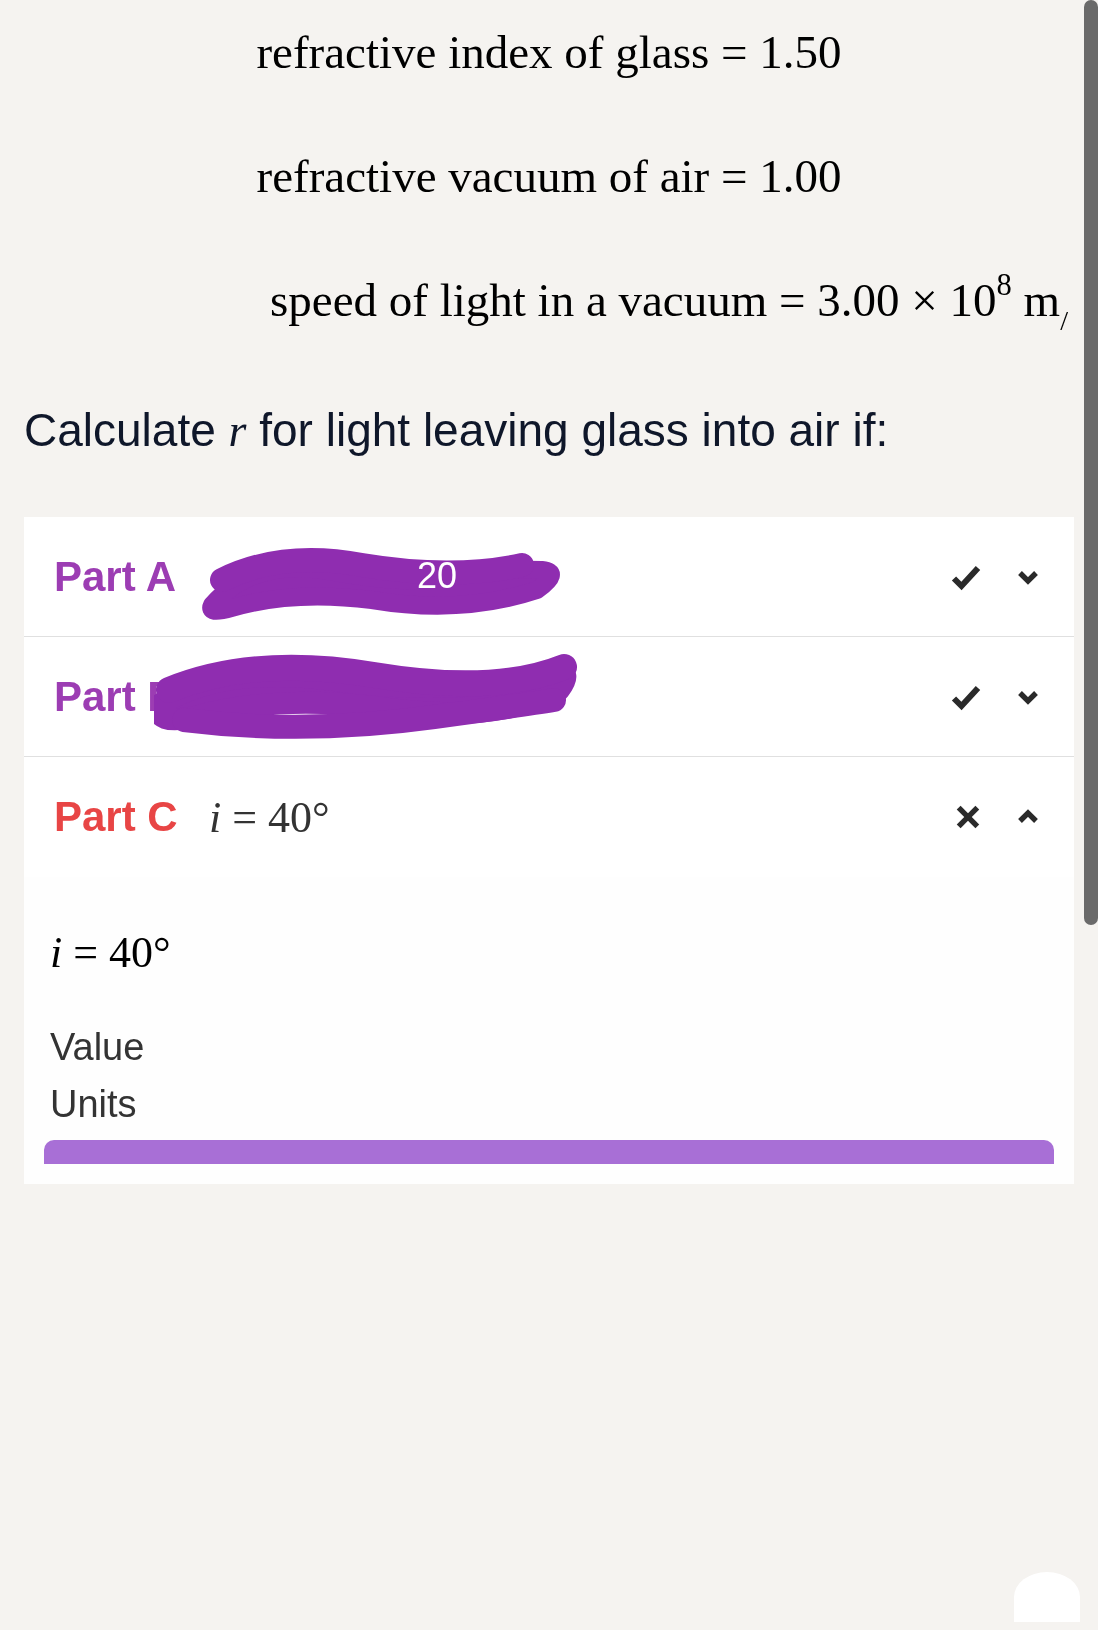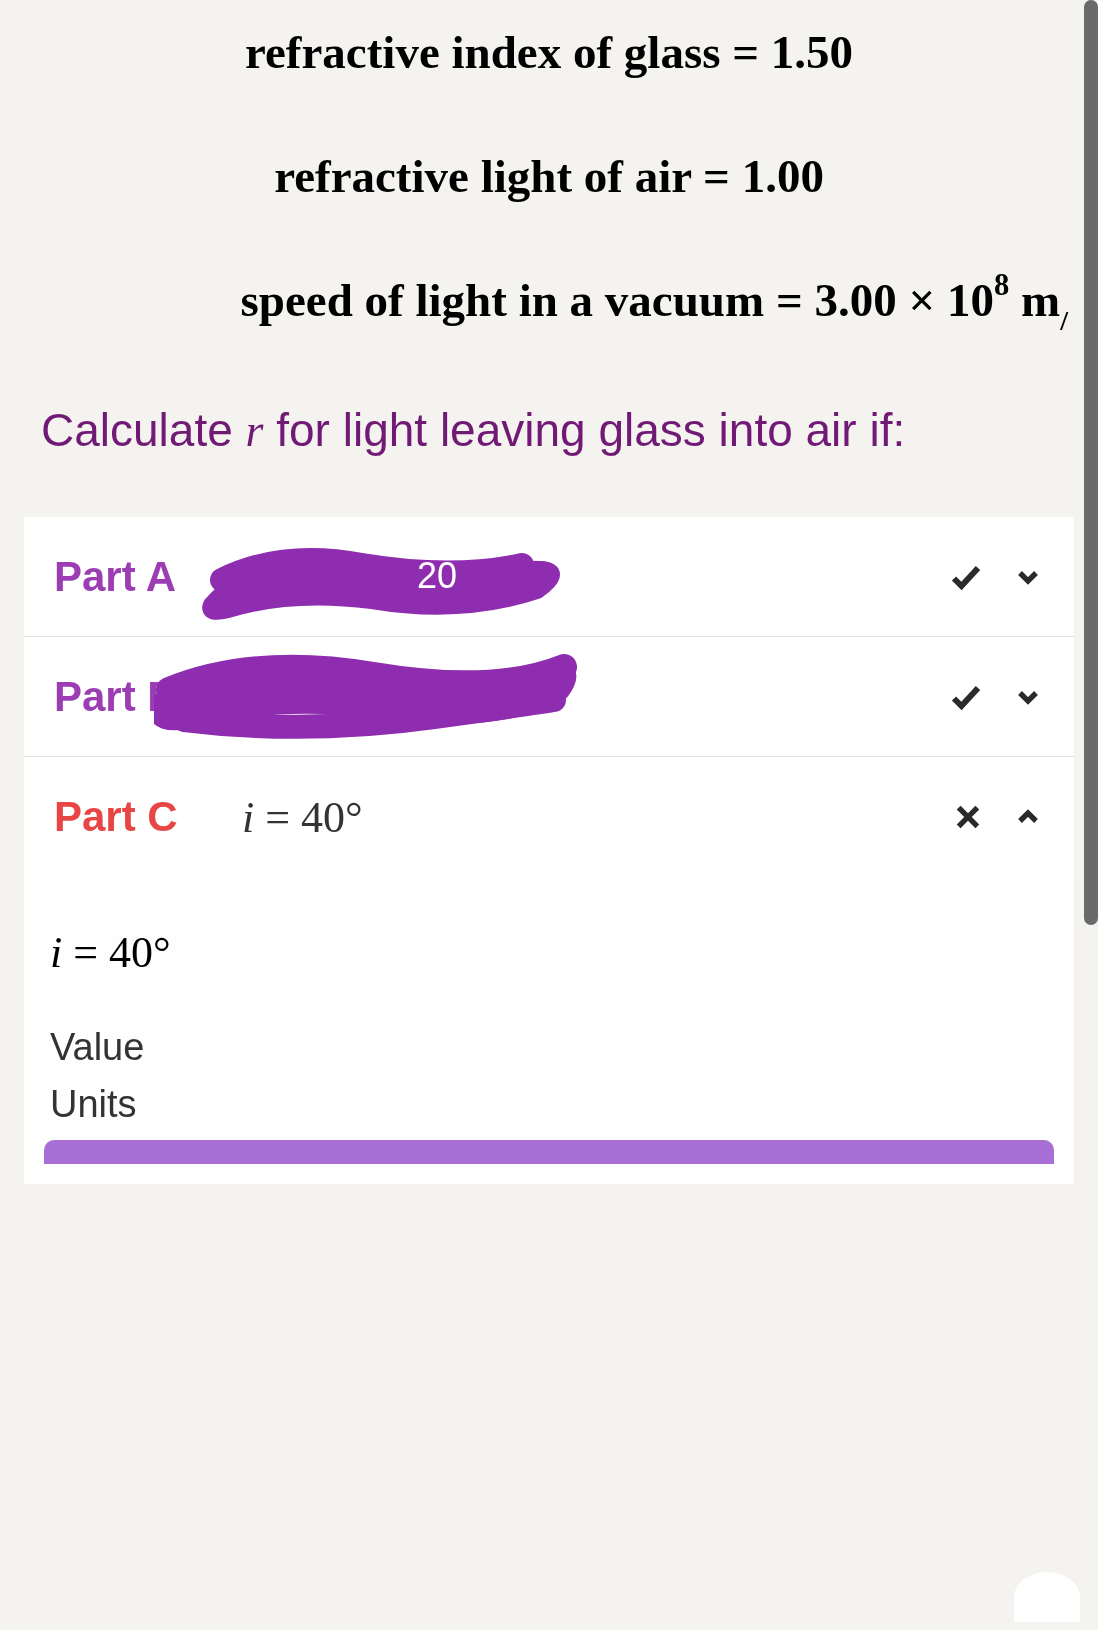--- a/index.html
+++ b/index.html
@@ -15,63 +15,61 @@
       position: relative;
       overflow: hidden;
     }
     .problem-data {
       padding: 20px 30px 40px 30px;
       font-family: 'Georgia', 'Times New Roman', serif;
       font-size: 47px;
       text-align: center;
       color: #000;
       line-height: 1.4;
-      font-weight: bold;
     }
     .problem-data .row {
       margin-bottom: 58px;
     }
     .problem-data .row:last-child {
       margin-bottom: 0;
     }
     .problem-data .row:nth-child(3) {
       text-align: right;
       padding-left: 4px;
     }
     .sup {
       font-size: 0.65em;
       vertical-align: super;
       position: relative;
       top: -4px;
     }
     .question {
       font-family: -apple-system, BlinkMacSystemFont, 'Segoe UI', Arial, sans-serif;
       font-size: 46px;
-      padding: 30px 24px 60px 41px;
-      color: #701a75;
+      padding: 30px 24px 60px 24px;
+      color: #0f172a;
     }
     .question .italic {
       font-style: italic;
       font-family: Georgia, serif;
     }
     .parts-container {
       margin: 0 24px;
       background: #fff;
     }
     .part-header {
       display: flex;
       align-items: center;
       padding: 28px 30px;
       border-bottom: 1px solid #e0e0e0;
       position: relative;
       min-height: 120px;
     }
     .part-header:last-child {
       border-bottom: none;
-      gap: 33px;
     }
     .part-label {
       font-weight: bold;
       font-size: 42px;
       color: #9c3db3;
       width: 155px;
       flex-shrink: 0;
     }
     .part-label.wrong {
       color: #e84545;
@@ -213,21 +211,21 @@
 
 <div class="scrollbar"></div>
 
 <div class="problem-data">
   <div class="row">
     <span>refractive index of glass</span>
     <span> = </span>
     <span>1.50</span>
   </div>
   <div class="row">
-    <span>refractive light of air</span>
+    <span>refractive vacuum of air</span>
     <span> = </span>
     <span>1.00</span>
   </div>
   <div class="row">
     <span>speed of light in a vacuum</span>
     <span> = </span>
     <span>3.00 × 10</span><span class="sup">8</span><span> m</span><span style="font-size:0.6em;position:relative;top:14px;">/</span>
   </div>
 </div>
 

